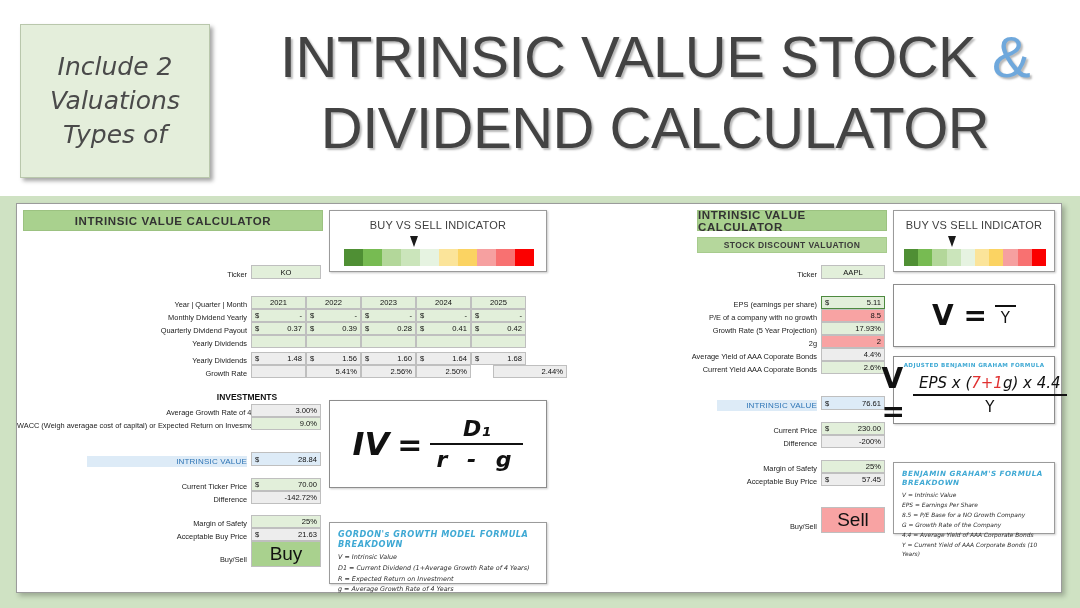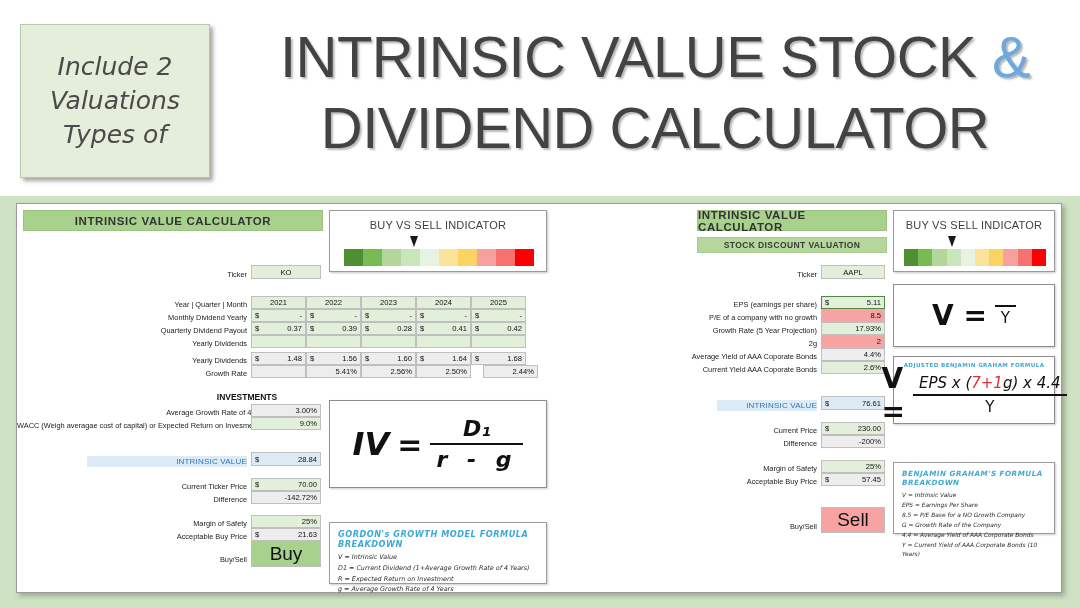--- a/index.html
+++ b/index.html
@@ -278,21 +278,21 @@
         </div>
         <div class="cell gray" style="left: 289px; top: 161px; width: 55px; height: 13px;">
           <span class="val">5.41%</span>
         </div>
         <div class="cell gray" style="left: 344px; top: 161px; width: 55px; height: 13px;">
           <span class="val">2.56%</span>
         </div>
         <div class="cell gray" style="left: 399px; top: 161px; width: 55px; height: 13px;">
           <span class="val">2.50%</span>
         </div>
-        <div class="cell gray" style="left: 466px; top: 161px; width: 55px; height: 13px;">
+        <div class="cell gray" style="left: 476px; top: 161px; width: 74px; height: 13px;">
           <span class="val">2.44%</span>
         </div>
       </div>
 
     <div class="invest-cap" style="left:170px;top:188px;width:120px;">INVESTMENTS</div>
 
     <div id="leftInvest">
         <div class="lbl" style="left: 0px; top: 203px; width: 230px; margin-left: 25px;">Average Growth Rate of 4 Years</div>
         <div class="cell gray" style="left: 234px; top: 200px; width: 70px; height: 13px;">
           <span class="val">3.00%</span>

